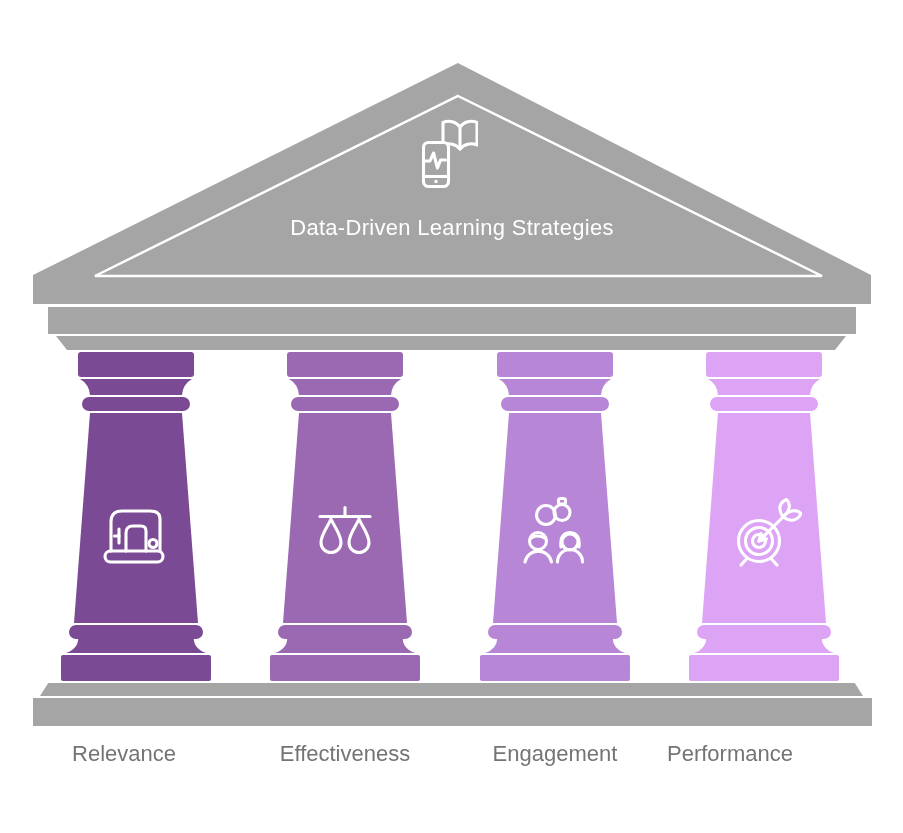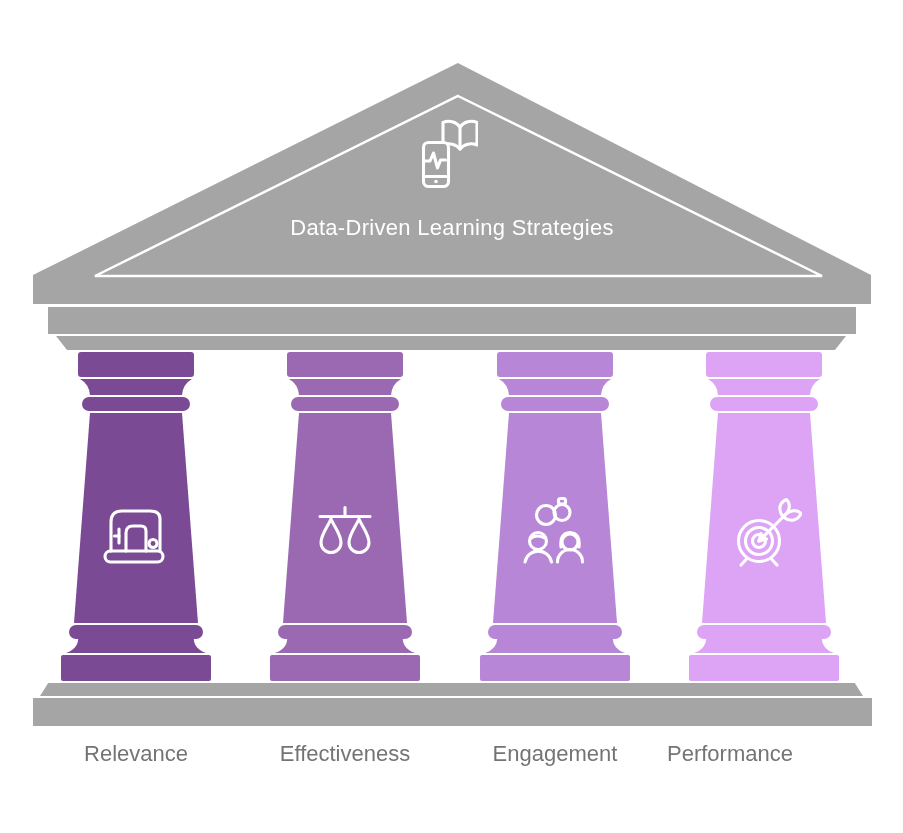--- a/index.html
+++ b/index.html
@@ -155,18 +155,18 @@
         <path d="M33 45 L35 37.5"></path>
         <path d="M57 21 C51.5 13.5 53.5 6.5 60.5 3.5 C65.5 8.5 63.5 16 57 21 Z"></path>
         <path d="M57 21 C64.5 26.5 72 24.5 75 17.5 C70 12.5 62 14.5 57 21 Z"></path>
       </g>
     </svg>
   </div>
 
   <div class="stylo1"></div>
   <div class="stylo2"></div>
 
-  <div class="pillar-label" style="left:26px">Relevance</div>
+  <div class="pillar-label" style="left:14px">Relevance</div>
   <div class="pillar-label" style="left:235px">Effectiveness</div>
   <div class="pillar-label" style="left:445px">Engagement</div>
   <div class="pillar-label" style="left:620px">Performance</div>
 
 </div>
 
 </body></html>

